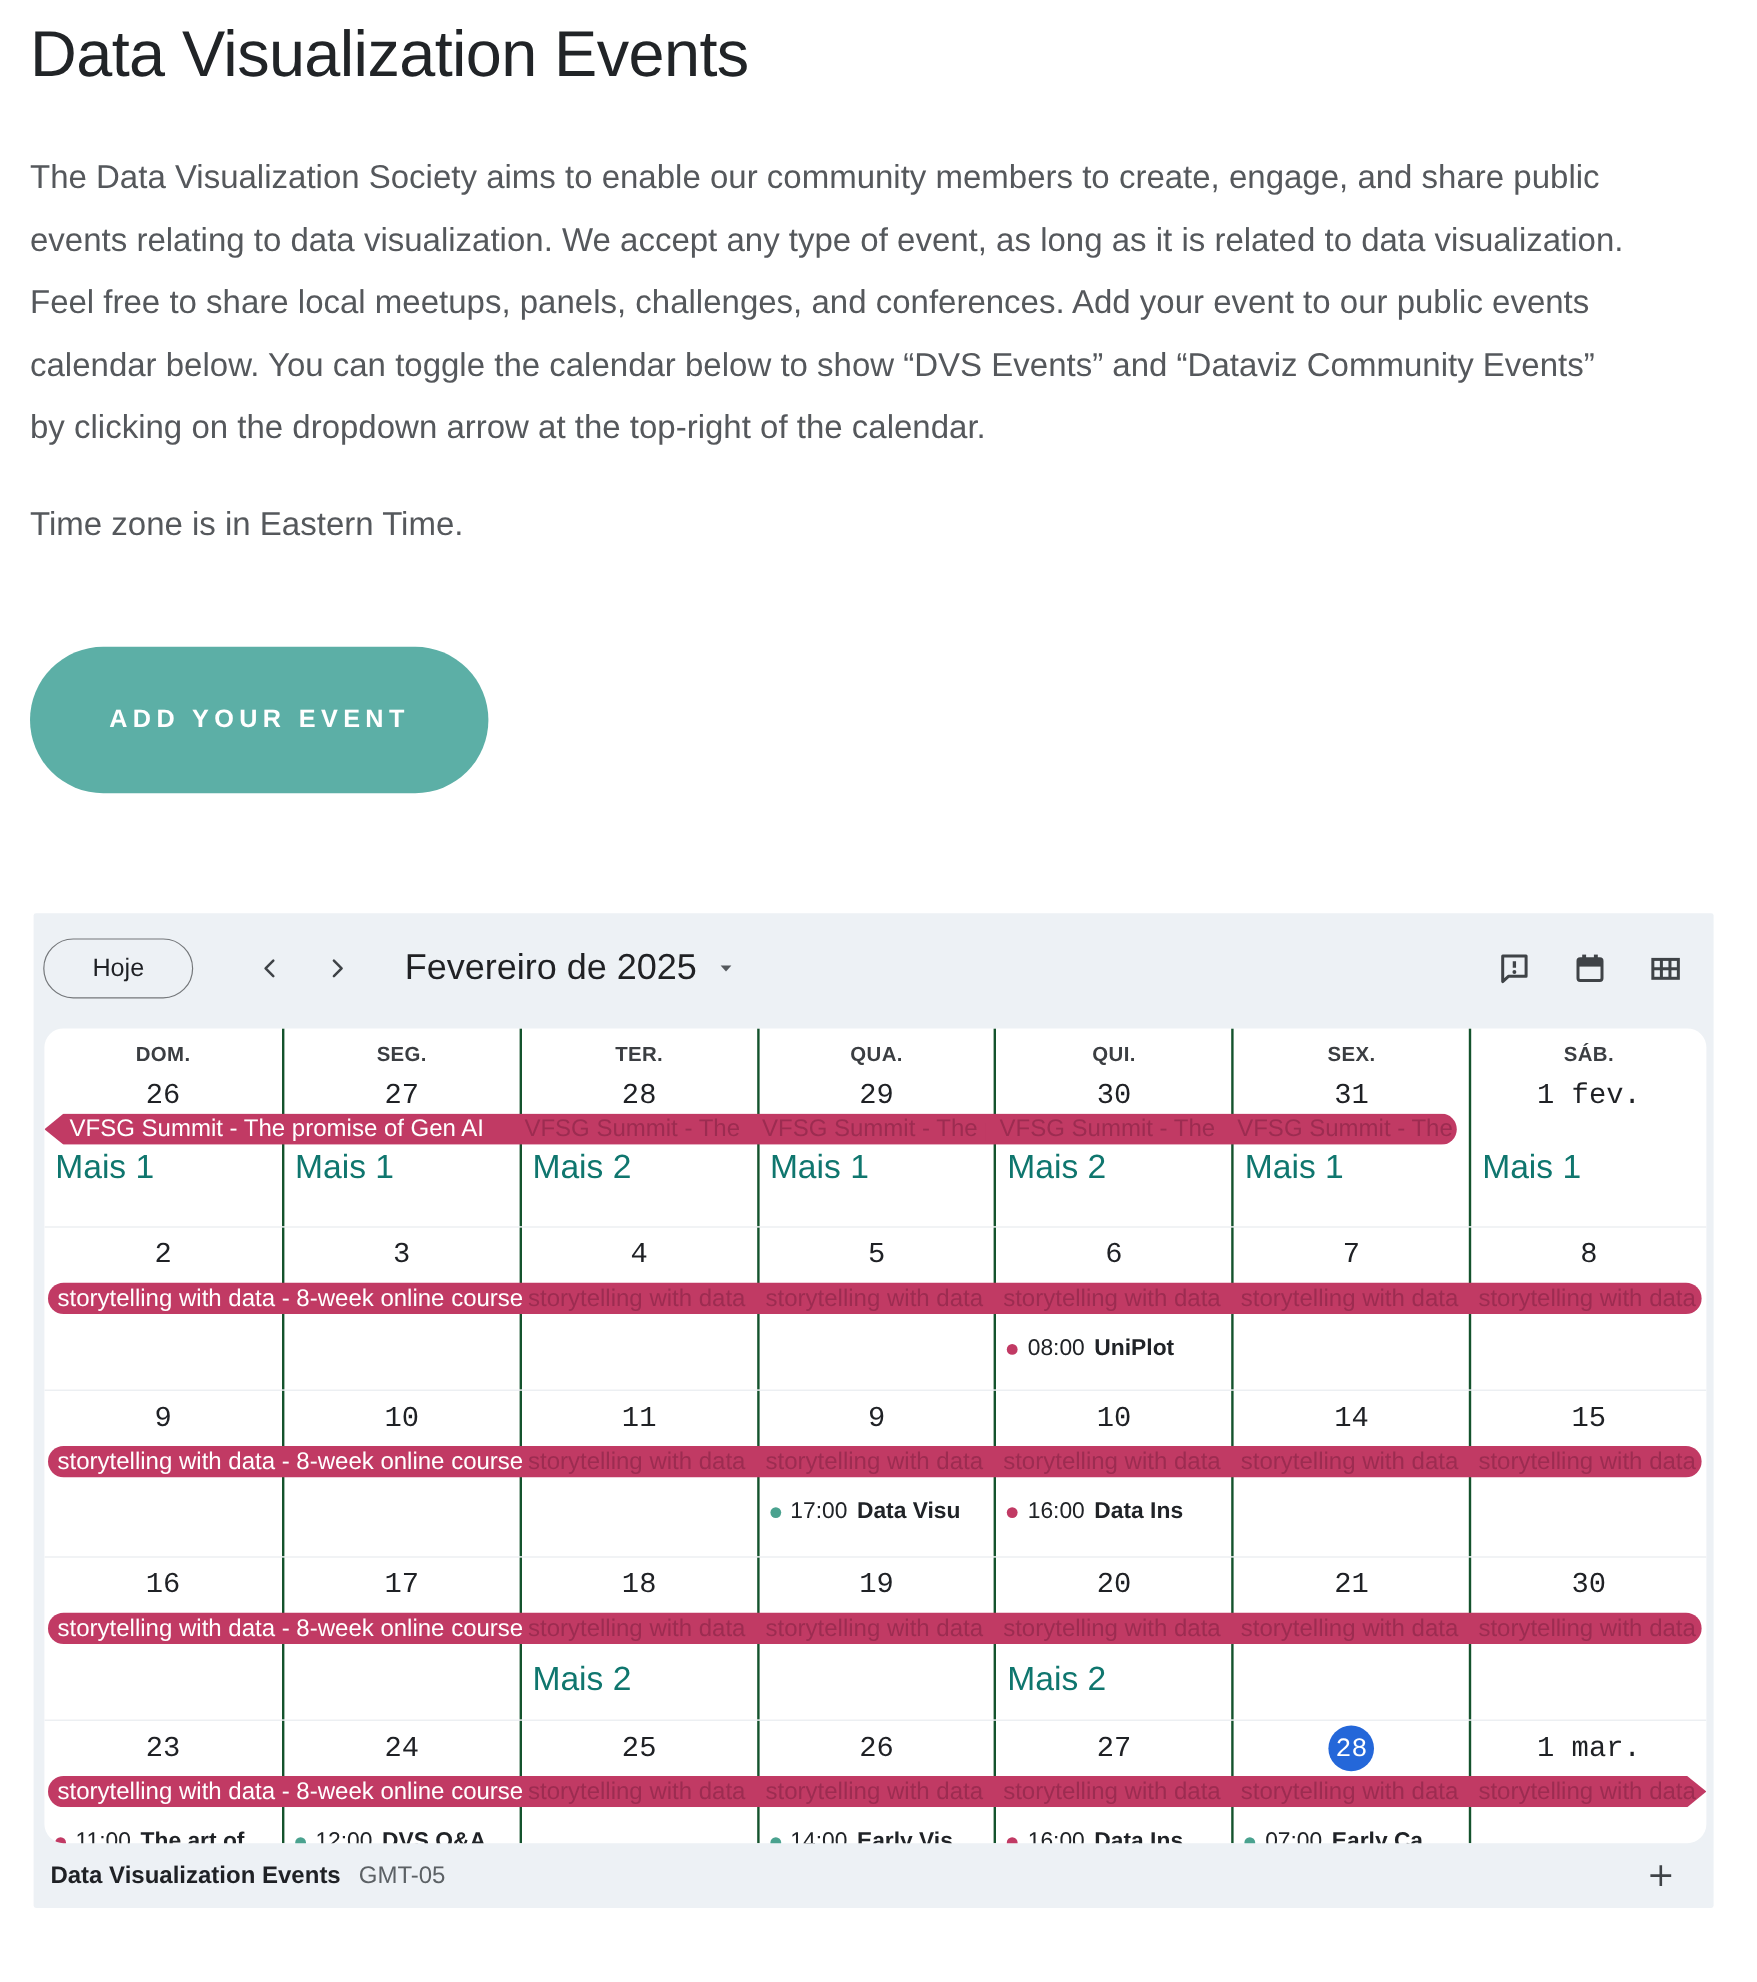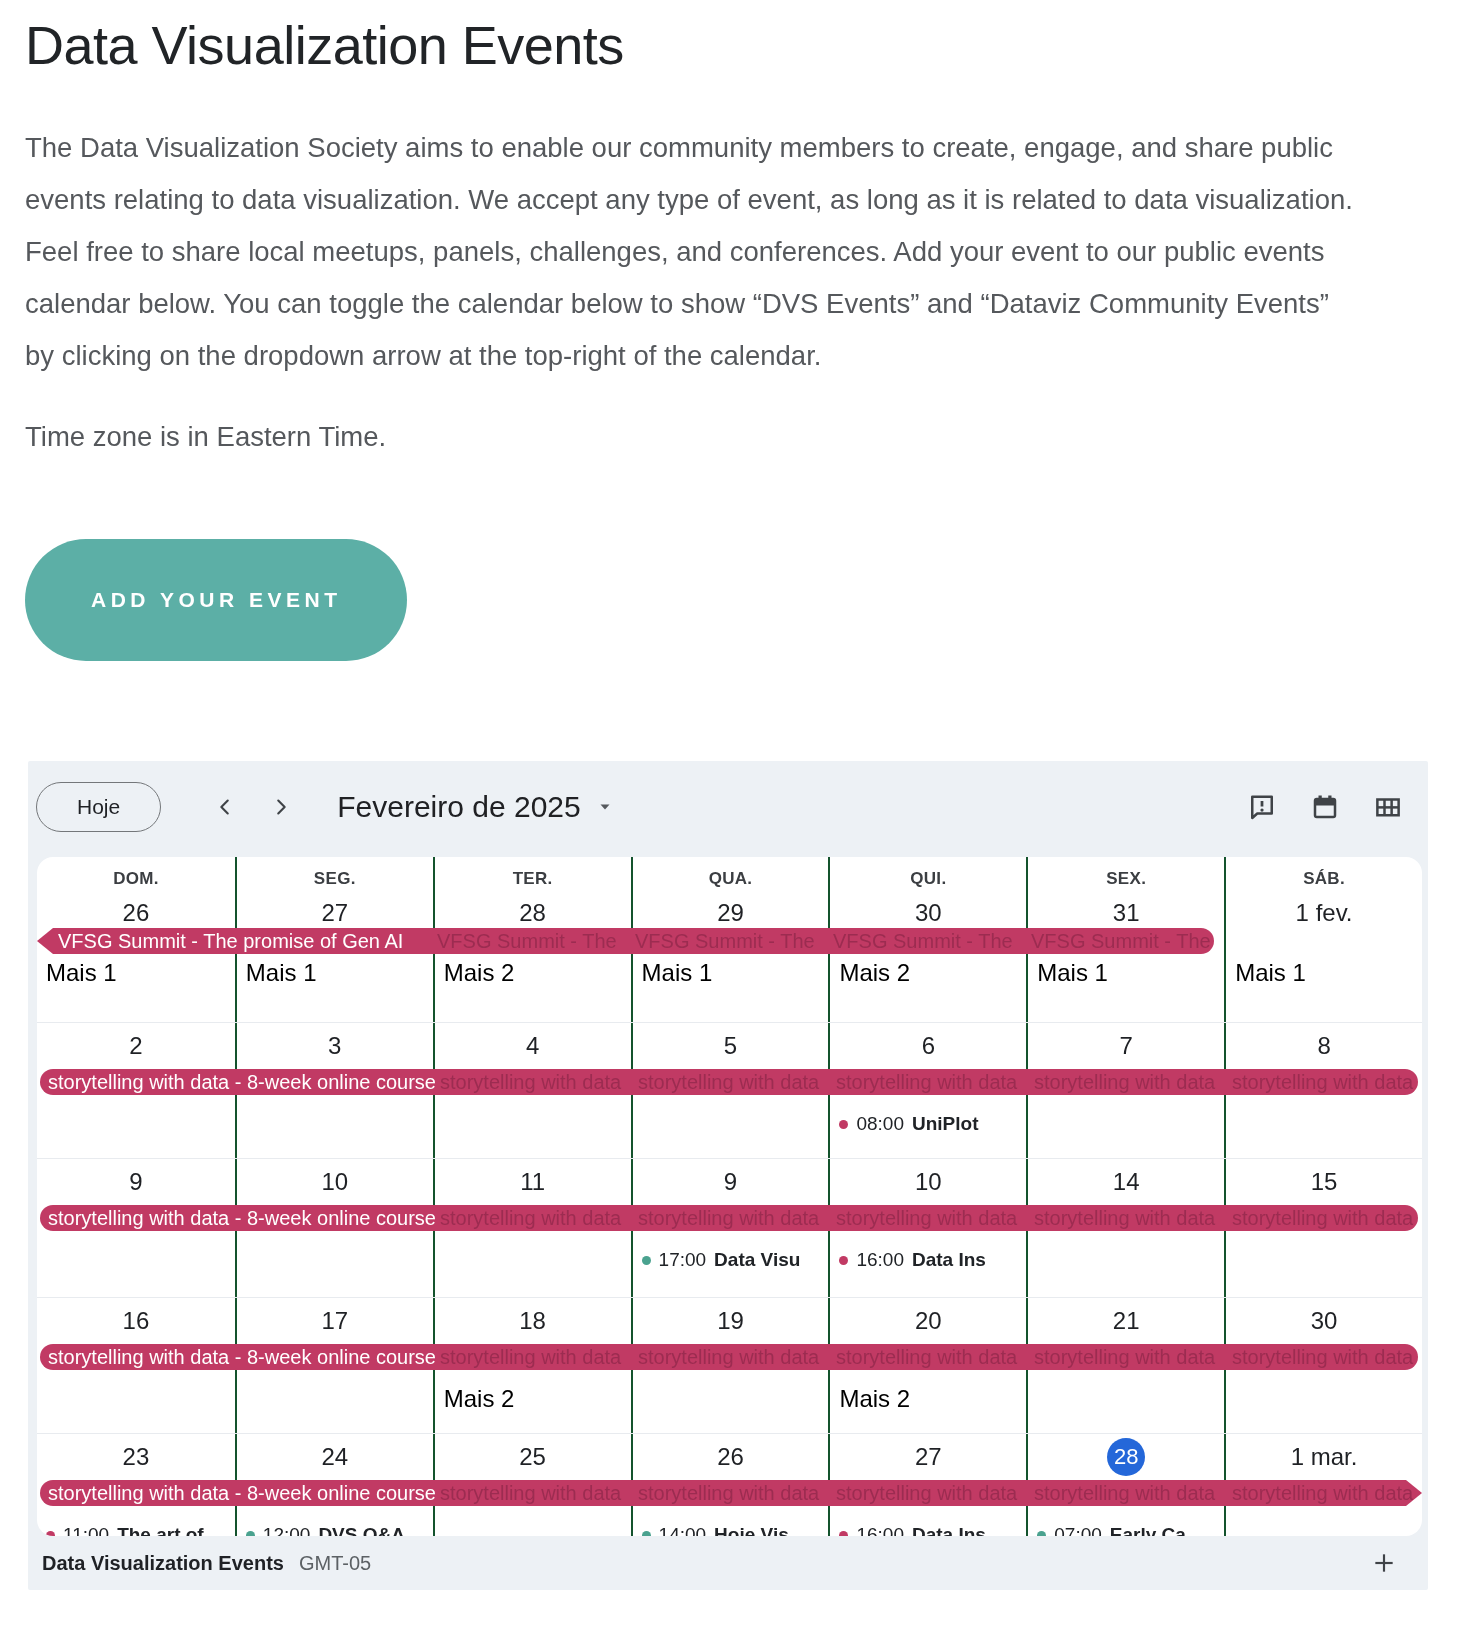--- a/index.html
+++ b/index.html
@@ -140,21 +140,21 @@
     display: grid;
     grid-template-columns: repeat(7, 1fr);
     height: 100%;
   }
   .cell { position: relative; height: 100%; cursor: pointer; }
   .daynum { margin-top: 6px; display: flex; justify-content: center; }
   .numtxt {
     min-width: 36px; height: 34px;
     display: flex; align-items: center; justify-content: center;
     font-size: 24px; color: #1f2125; border-radius: 50%;
-    white-space: nowrap; padding: 0 4px;
+    white-space: nowrap; padding: 0 4px; font-family: Liberation Mono, monospace;
   }
   .today .numtxt {
     background: var(--blue, #2467d9);
     color: #ffffff;
     font-size: 22px;
     width: 38px; height: 38px; min-width: 38px;
     margin-top: -2px;
   }
   .line3 { position: absolute; top: 88px; left: 0; right: 1px; height: 26px; }
   .week:nth-child(1) .line3 { top: 70px; }
@@ -164,23 +164,23 @@
     font-size: 19px; color: #202327;
     white-space: nowrap; overflow: hidden;
   }
   .dot { width: 9px; height: 9px; border-radius: 50%; flex: none; }
   .dot.pink { background: var(--pink, #c13a64); }
   .dot.teal { background: var(--teal, #4aa28f); }
   .etime { flex: none; }
   .etitle { font-weight: 700; }
   .line3.more {
     padding-left: 9px;
-    font-size: 24px;
+    font-size: 28px;
     line-height: 26px;
-    color: #000000;
+    color: #0f766e;
     cursor: pointer;
   }
 
   .banner {
     position: absolute;
     top: 46px;
     height: 26px;
     background: var(--pink, #c13a64);
     border-radius: 13px;
     color: #ffffff;
@@ -518,21 +518,21 @@
                   <span class="numtxt">25</span>
                 </div>
               </div>
               <div class="cell">
                 <div class="daynum">
                   <span class="numtxt">26</span>
                 </div>
                 <div class="line3 event">
                   <span class="dot teal"></span>
                   <span class="etime">14:00</span>
-                  <span class="etitle">Hoje Vis</span>
+                  <span class="etitle">Early Vis</span>
                 </div>
               </div>
               <div class="cell">
                 <div class="daynum">
                   <span class="numtxt">27</span>
                 </div>
                 <div class="line3 event">
                   <span class="dot pink"></span>
                   <span class="etime">16:00</span>
                   <span class="etitle">Data Ins</span>

